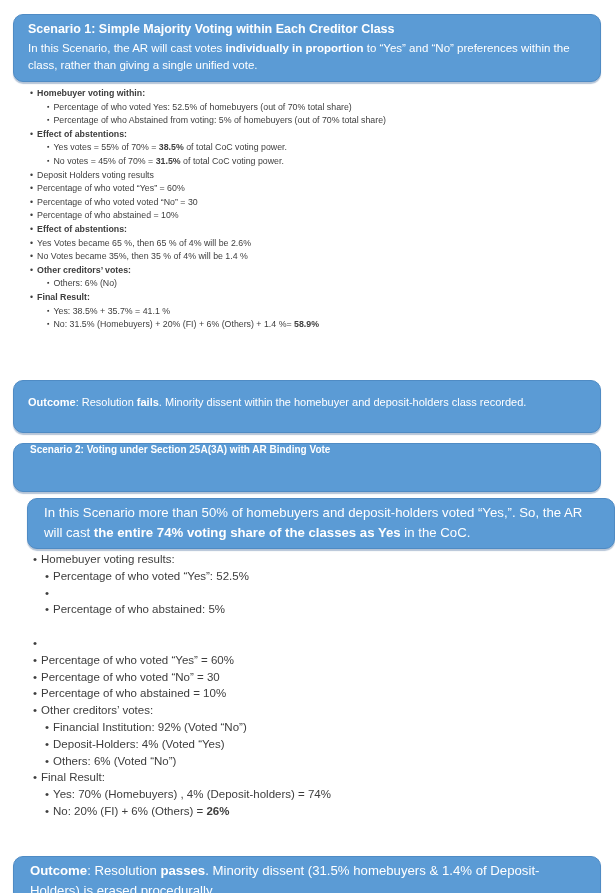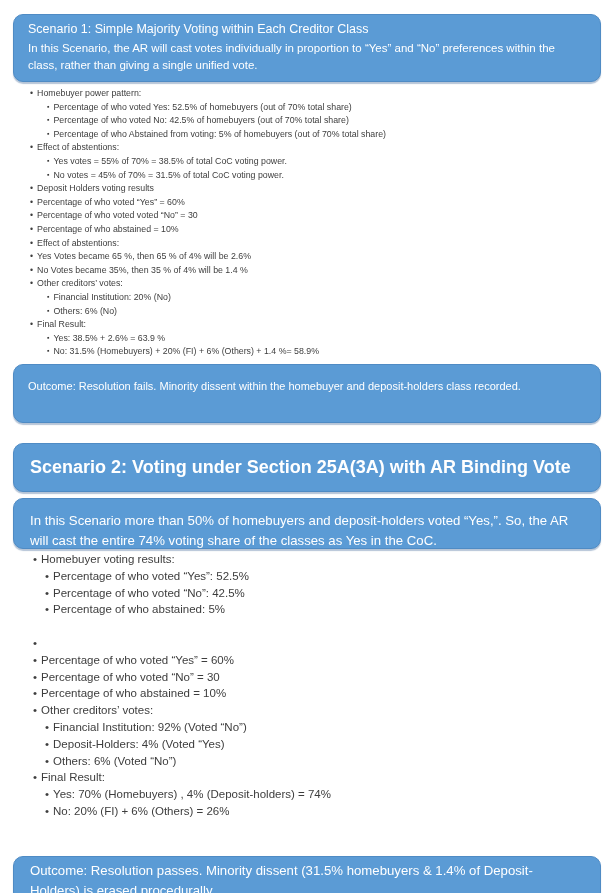--- a/index.html
+++ b/index.html
@@ -7,63 +7,59 @@
     position:relative; width:615px; height:893px; background:#ffffff;
     font-family:"Liberation Sans", sans-serif; overflow:hidden;
   }
   .callout {
     position:absolute; left:13px; width:588px; box-sizing:border-box;
     background:var(--accent,#5b9bd5);
     border:1px solid var(--accent-border,#4f8bc4);
     border-radius:10px; color:#ffffff;
     box-shadow:0 2px 1px rgba(45,90,140,0.35);
   }
-  .b { font-weight:normal; }
+  .b { font-weight:bold; }
   #s1-box { top:14px; height:68px; padding:6px 14px; }
-  #s1-title { font-size:12.5px; font-weight:normal; line-height:16px; margin-bottom:3px; }
+  #s1-title { font-size:12.5px; font-weight:bold; line-height:16px; margin-bottom:3px; }
   #s1-intro { font-size:11.5px; line-height:17px; }
   .list { position:absolute; color:var(--text,#3d3d3d); }
   #s1-list { left:30px; top:87px; width:570px; font-size:8.8px; }
   #s1-list .li { line-height:13.6px; white-space:nowrap; }
   #s1-list .lvl2 { margin-left:17px; }
   #s2-list { left:33px; top:551px; width:570px; font-size:11.5px; }
   #s2-list .li { line-height:16.8px; white-space:nowrap; }
   #s2-list .lvl2 { margin-left:12px; }
   #s2-list .gap { margin-top:16.8px; }
   .li { display:flex; align-items:baseline; }
   .blt { margin-right:4px; flex:none; }
   #s1-list .lvl2 .blt { font-size:7px; position:relative; top:-1px; }
-  #s1-outcome { top:364px; height:59px; padding:14px 14px 0 14px; font-size:11px; line-height:15px; }
-  #s2-header { top:443px; height:49px; padding:0 16px; display:flex; align-items:center;
-               font-size:18px; font-weight:bold; }
-  #s2-intro { top:498px; height:51px; padding:12px 14px 0 16px; font-size:13.2px; line-height:19.5px; }
+  #s1-outcome { top:380px; height:53px; padding:14px 14px 0 14px; font-size:11px; line-height:15px; }
+  #s2-header { top:443px; height:49px; padding:0 16px; display:flex; align-items:flex-start;
+               font-size:10px; font-weight:bold; }
+  #s2-intro { top:498px; height:51px; padding:4px 14px 0 16px; font-size:13.2px; line-height:19.5px;margin-left:14px; }
   #s2-outcome { top:832px; height:46px; padding:4px 40px 0 16px; font-size:13.2px; line-height:19.5px;margin-top:24px; }
 </style>
 </head>
 <body>
 
 <div class="page">
 
   <div class="callout" id="s1-box">
     <div id="s1-title">Scenario 1: Simple Majority Voting within Each Creditor Class</div>
     <div id="s1-intro"><span>In this Scenario, the AR will cast votes </span><span class="b">individually in proportion</span><span> to “Yes” and “No” preferences within the class, rather than giving a single unified vote.</span></div>
   </div>
 
   <div class="list" id="s1-list">
       <div class="li lvl1">
         <span class="blt">•</span>
-        <span class="txt"><span class="b">Homebuyer power pattern:</span></span>
+        <span class="txt"><span class="b">Homebuyer voting within:</span></span>
       </div>
       <div class="li lvl2">
         <span class="blt">▪</span>
         <span class="txt"><span>Percentage of who voted Yes: 52.5% of homebuyers (out of 70% total share)</span></span>
-      </div>
-      <div class="li lvl2">
-        <span class="blt">▪</span>
-        <span class="txt"><span>Percentage of who voted No: 42.5% of homebuyers (out of 70% total share)</span></span>
       </div>
       <div class="li lvl2">
         <span class="blt">▪</span>
         <span class="txt"><span>Percentage of who Abstained from voting: 5% of homebuyers (out of 70% total share)</span></span>
       </div>
       <div class="li lvl1">
         <span class="blt">•</span>
         <span class="txt"><span class="b">Effect of abstentions:</span></span>
       </div>
       <div class="li lvl2">
@@ -101,33 +97,29 @@
       <div class="li lvl1">
         <span class="blt">•</span>
         <span class="txt"><span>No Votes became 35%, then 35 % of 4% will be 1.4 %</span></span>
       </div>
       <div class="li lvl1">
         <span class="blt">•</span>
         <span class="txt"><span class="b">Other creditors’ votes:</span></span>
       </div>
       <div class="li lvl2">
         <span class="blt">▪</span>
-        <span class="txt"><span>Financial Institution: 20% (No)</span></span>
-      </div>
-      <div class="li lvl2">
-        <span class="blt">▪</span>
         <span class="txt"><span>Others: 6% (No)</span></span>
       </div>
       <div class="li lvl1">
         <span class="blt">•</span>
         <span class="txt"><span class="b">Final Result:</span></span>
       </div>
       <div class="li lvl2">
         <span class="blt">▪</span>
-        <span class="txt"><span>Yes: 38.5% + 2.6% = 63.9 %</span></span>
+        <span class="txt"><span>Yes: 38.5% + 35.7% = 41.1 %</span></span>
       </div>
       <div class="li lvl2">
         <span class="blt">▪</span>
         <span class="txt"><span>No: 31.5% (Homebuyers) + 20% (FI) + 6% (Others) + 1.4 %= </span><span class="b">58.9%</span></span>
       </div>
     </div>
 
   <div class="callout" id="s1-outcome"><span class="b">Outcome</span><span>: Resolution </span><span class="b">fails</span><span>. Minority dissent within the homebuyer and deposit-holders class recorded.</span></div>
 
   <div class="callout" id="s2-header">
@@ -140,21 +132,20 @@
       <div class="li lvl1">
         <span class="blt">•</span>
         <span class="txt"><span>Homebuyer voting results:</span></span>
       </div>
       <div class="li lvl2">
         <span class="blt">•</span>
         <span class="txt"><span>Percentage of who voted “Yes”: 52.5%</span></span>
       </div>
       <div class="li lvl2">
         <span class="blt">•</span>
-        <span class="txt"><span>Percentage of who voted “No”: 42.5%</span></span>
       </div>
       <div class="li lvl2">
         <span class="blt">•</span>
         <span class="txt"><span>Percentage of who abstained: 5%</span></span>
       </div>
       <div class="li lvl1 gap">
         <span class="blt">•</span>
       </div>
       <div class="li lvl1">
         <span class="blt">•</span>

